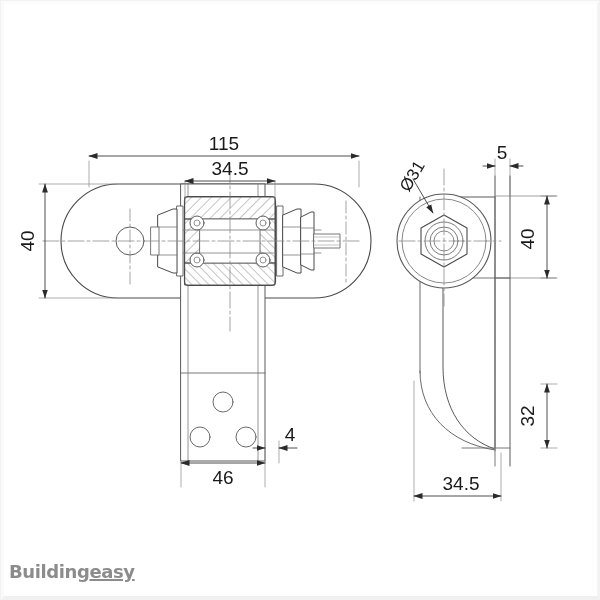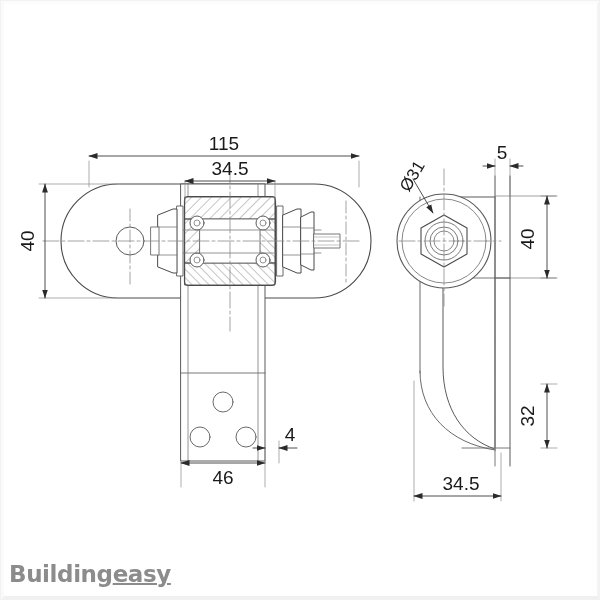--- a/index.html
+++ b/index.html
@@ -32,21 +32,21 @@
   }
   #drawing-svg {
     position: absolute;
     left: 0; top: 0;
   }
   #watermark {
     position: absolute;
     left: 8px;
     top: 560px;
     font-family: "DejaVu Sans", sans-serif;
-    font-size: 23px;
+    font-size: 18px;
     font-weight: bold;
     color: #8c8c8c;
     letter-spacing: -0.4px;
     text-shadow: 1px 1px 0 #ffffff;
     user-select: none;
   }
   #watermark .wm-underline {
     text-decoration: underline;
     text-decoration-thickness: 2px;
   }

